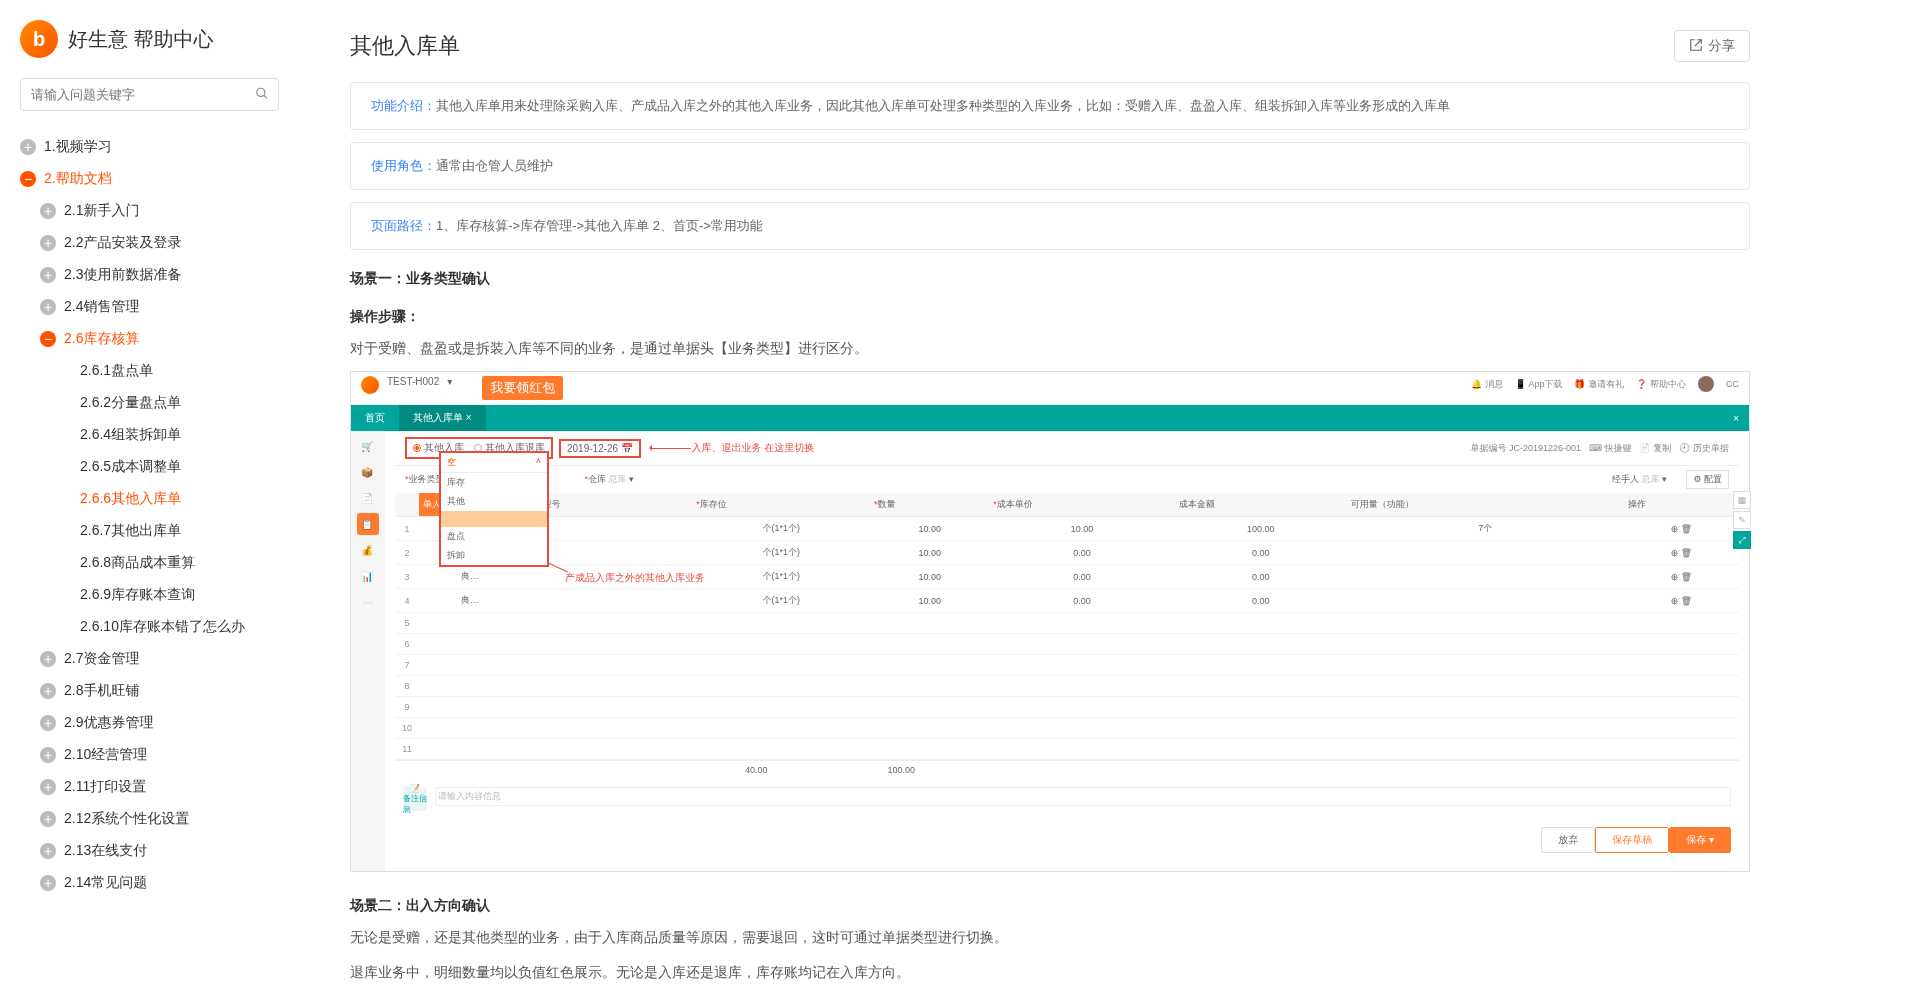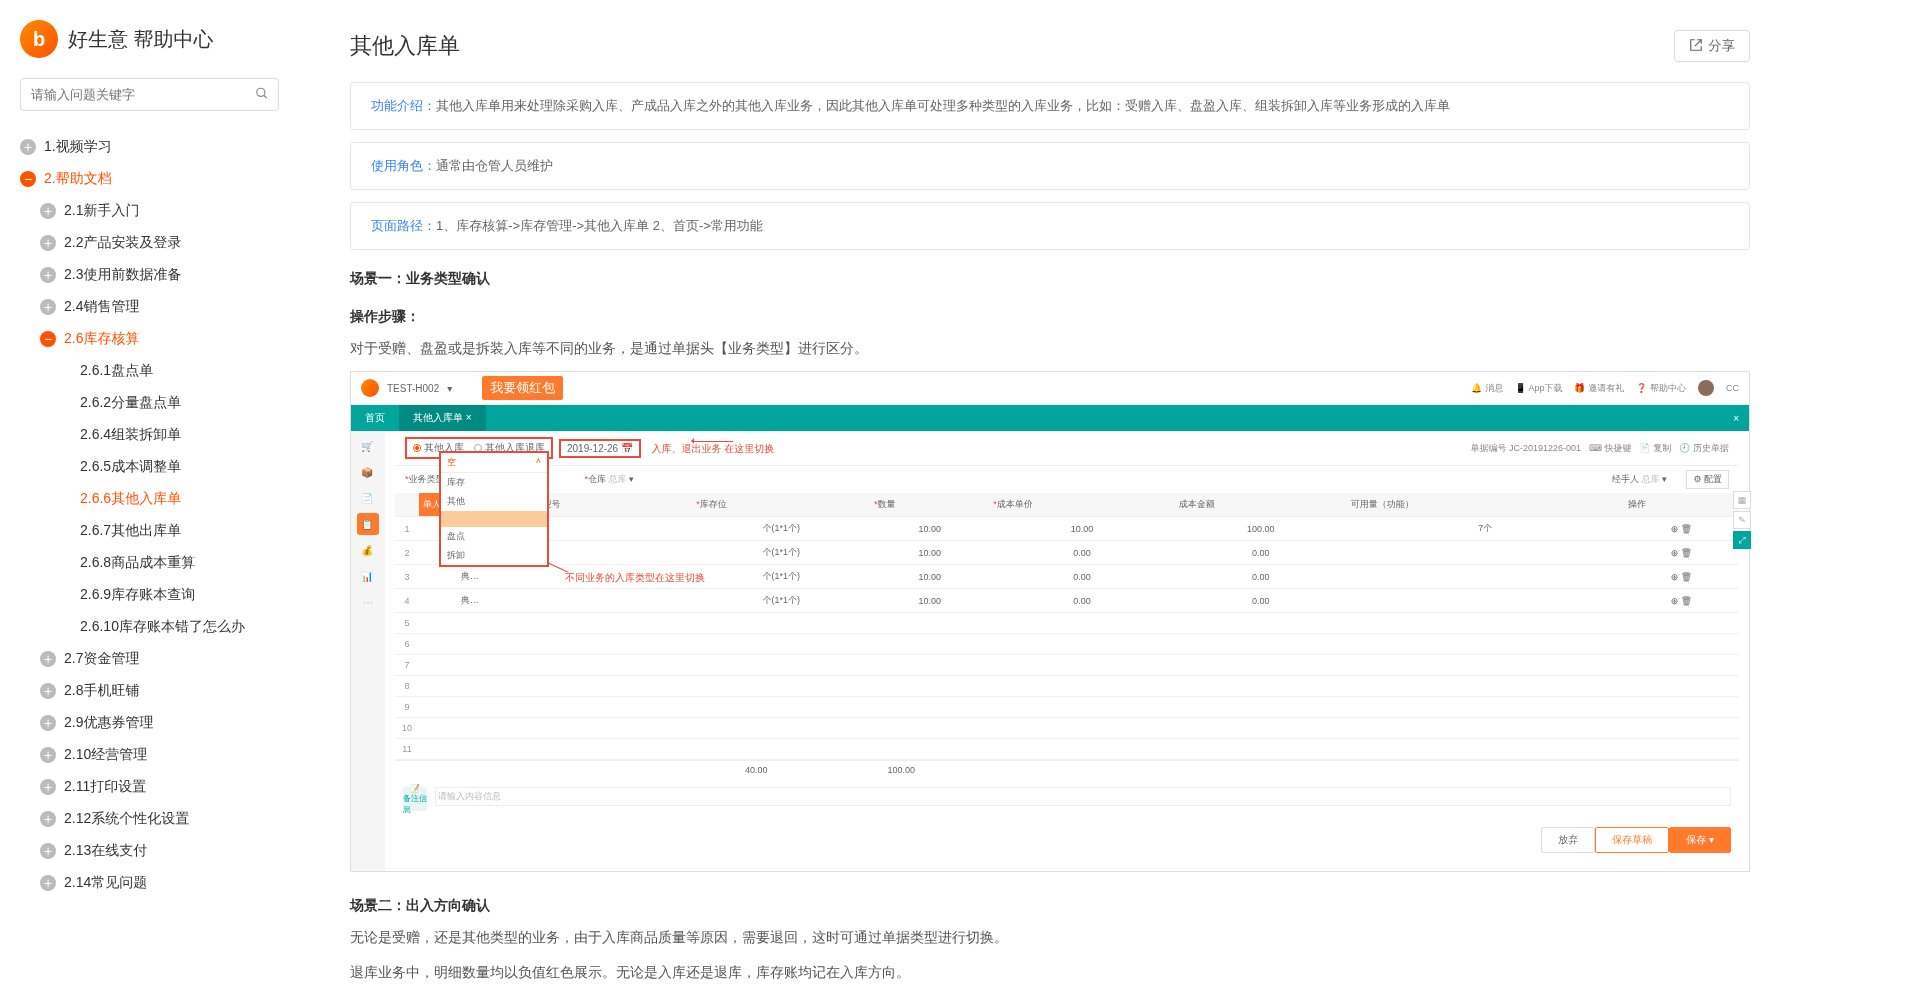--- a/index.html
+++ b/index.html
@@ -29,36 +29,36 @@
 .page-title { font-size: 22px; font-weight: 500; }
 .share-btn { border: 1px solid #ddd; padding: 6px 14px; border-radius: 4px; color: #666; cursor: pointer; background:#fff; display:flex; align-items:center; gap:5px; }
 
 .info-box { border: 1px solid #e5e5e5; border-radius: 4px; padding: 14px 20px; margin-bottom: 12px; color: #666; font-size: 13px; }
 .info-box .label { color: #3b82f6; }
 
 .section-title { font-weight: 600; color: #333; margin: 20px 0 10px; }
 .body-text { color: #555; margin-bottom: 10px; line-height: 1.8; }
 
 .screenshot { border: 1px solid #ddd; margin: 10px 0 25px; background: #fff; font-size: 10px; color: #666; }
-.ss-top { background: #fff; padding: 4px 10px; display:flex; align-items:center; gap:8px; border-bottom:1px solid #eee; }
+.ss-top { background: #fff; padding: 4px 10px; display:flex; align-items:flex-start; gap:8px; border-bottom:1px solid #eee; }
 .ss-logo { width:18px; height:18px; border-radius:50%; background:linear-gradient(135deg,#ff8a00,#ff5200); }
 .ss-tabs { background: #00a69c; display:flex; align-items:center; padding:0; }
 .ss-tab { padding: 6px 14px; color:#fff; }
 .ss-tab.dark { background: #008b82; }
 .ss-orange-tag { background:#ff7a2d; color:#fff; padding:3px 8px; border-radius:2px; font-size:13px; margin-left:22px; }
 .ss-top-right { margin-left:auto; display:flex; gap:12px; align-items:center; color:#888; font-size:9px; }
 .ss-avatar { width:16px; height:16px; border-radius:50%; background:#8b6b5a; }
 
 .ss-toolbar { padding: 6px 10px; display:flex; align-items:center; border-bottom:1px solid #eee; }
 .ss-radio-box { border: 2px solid #e74c3c; padding: 2px 6px; display:inline-flex; gap:10px; align-items:center; }
 .ss-radio { display:inline-flex; align-items:center; gap:3px; }
 .ss-radio-dot { width:8px; height:8px; border-radius:50%; border:1px solid #aaa; display:inline-block; }
 .ss-radio-dot.on { border-color:#ff5200; background: radial-gradient(circle,#ff5200 40%,transparent 45%); }
 .ss-date { border:2px solid #e74c3c; padding:2px 6px; margin-left:6px; }
-.ss-arrow-note { color:#e74c3c; margin-left:10px; display:inline-flex; align-items:center;flex-direction:column; }
+.ss-arrow-note { color:#e74c3c; margin-left:10px; display:inline-flex; align-items:center; }
 .ss-arrow-line { width:40px; height:1px; background:#e74c3c; position:relative; }
 .ss-arrow-line::before { content:""; position:absolute; left:-5px; top:-3px; border:3px solid transparent; border-right-color:#e74c3c; }
 .ss-toolbar-right { margin-left:auto; display:flex; gap:8px; color:#888; font-size:9px; }
 .ss-doc-no { color:#888; font-size:9px; }
 
 .ss-row2 { padding: 4px 10px; display:flex; align-items:center; gap:10px; font-size:9px; }
 .ss-star { color:#e74c3c; }
 .ss-select-box { border:2px solid #e74c3c; width:110px; position:relative; background:#fff; }
 .ss-select-head { padding:3px 6px; border-bottom:1px solid #eee; display:flex; justify-content:space-between; color:#ff5200; }
 .ss-select-opt { padding:3px 6px; }
@@ -396,21 +396,21 @@
                 <td colspan="8"></td>
               </tr>
             <tr>
                 <td class="idx">11</td>
                 <td colspan="8"></td>
               </tr>
           </tbody>
         </table>
 
         <div class="ss-arrow2"></div>
-        <div class="ss-note2">不同业务的入库类型在这里切换</div>
+        <div class="ss-note2">产成品入库之外的其他入库业务</div>
 
         <div class="ss-right-tools">
           <div class="ss-rt">▦</div>
           <div class="ss-rt">✎</div>
           <div class="ss-rt g">⤢</div>
         </div>
 
         <div class="ss-totals">
           <span class="sp1">40.00</span>
           <span class="sp2">100.00</span>

